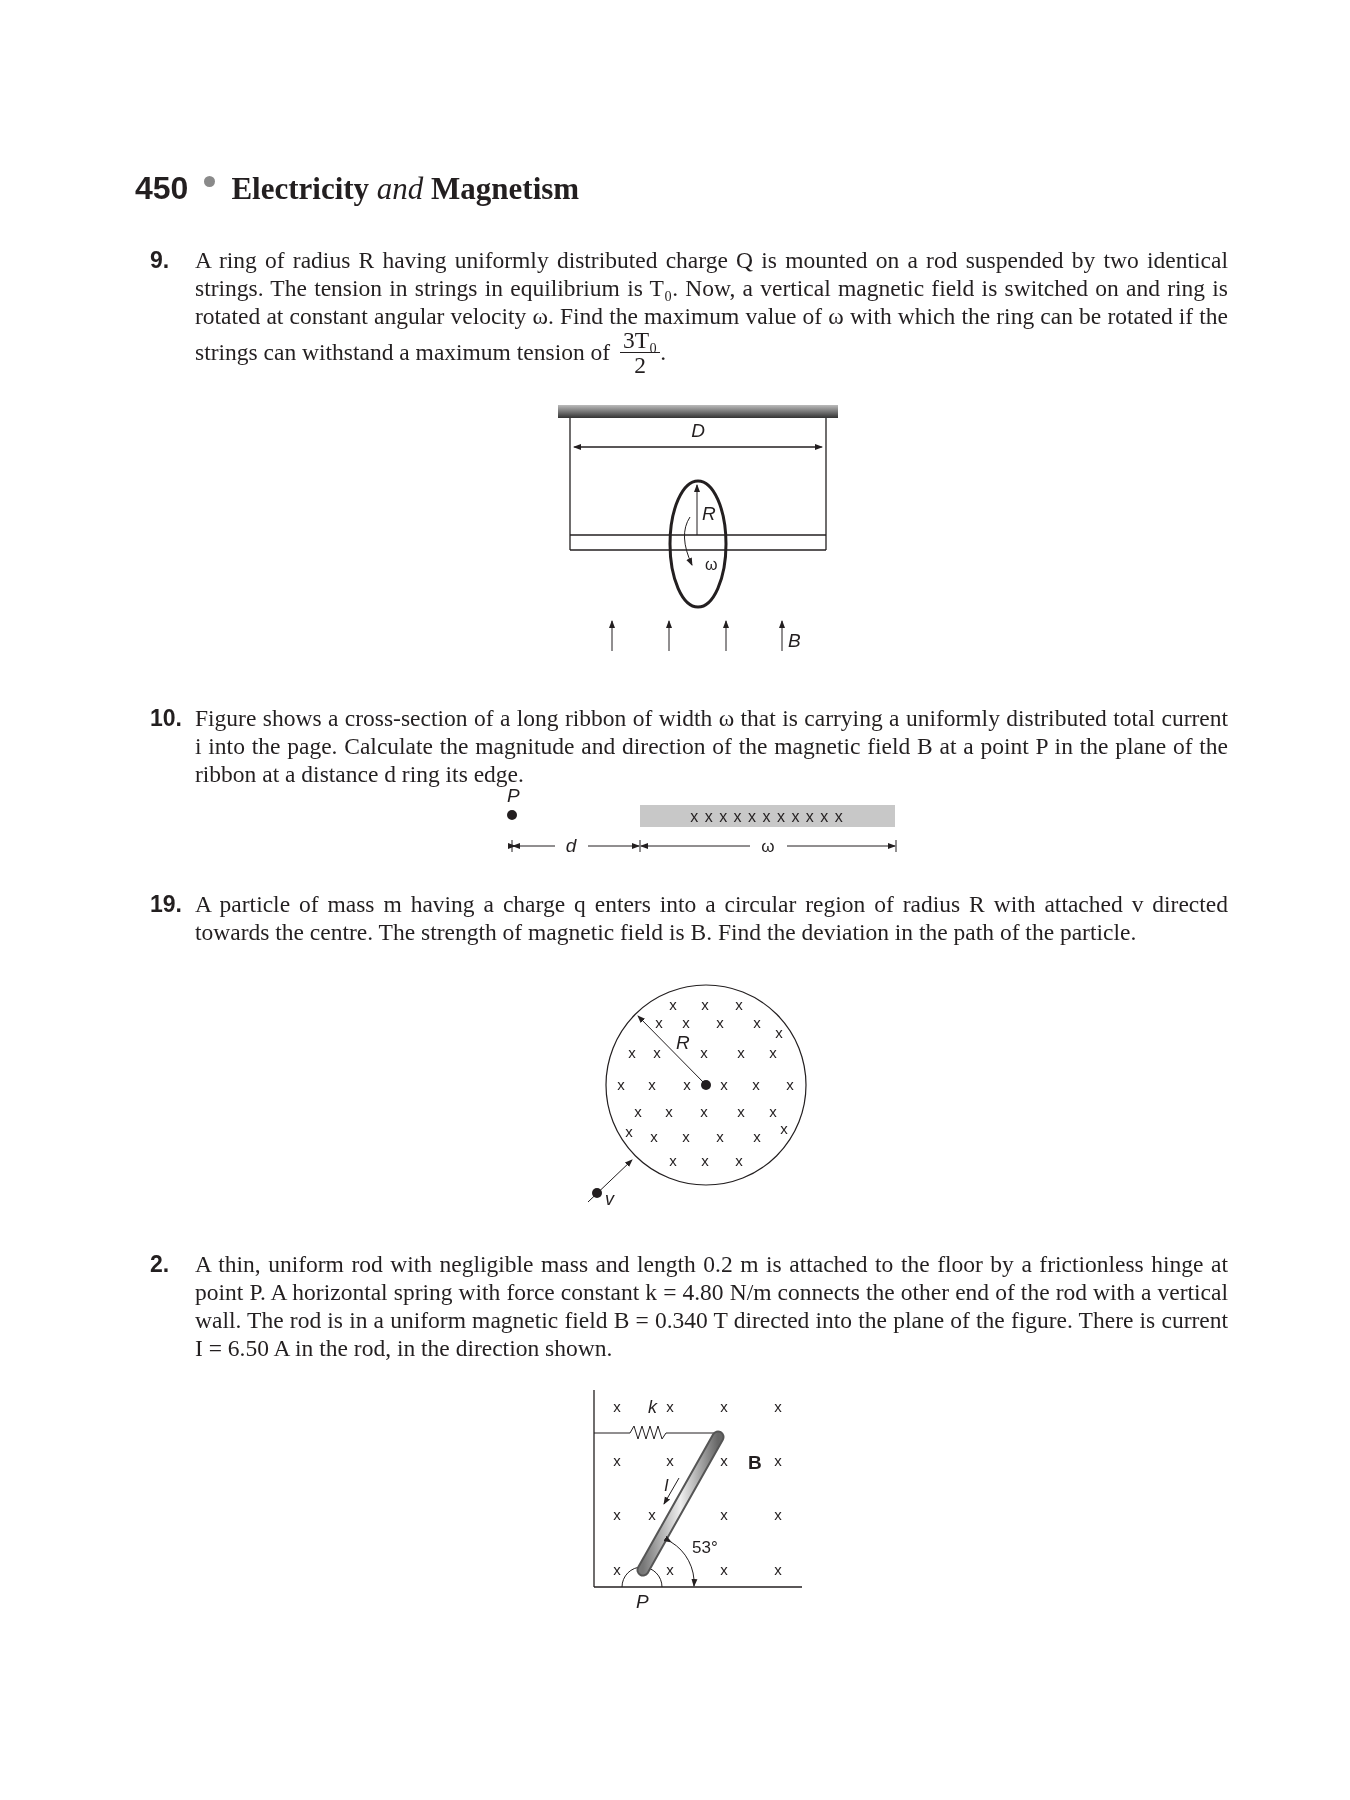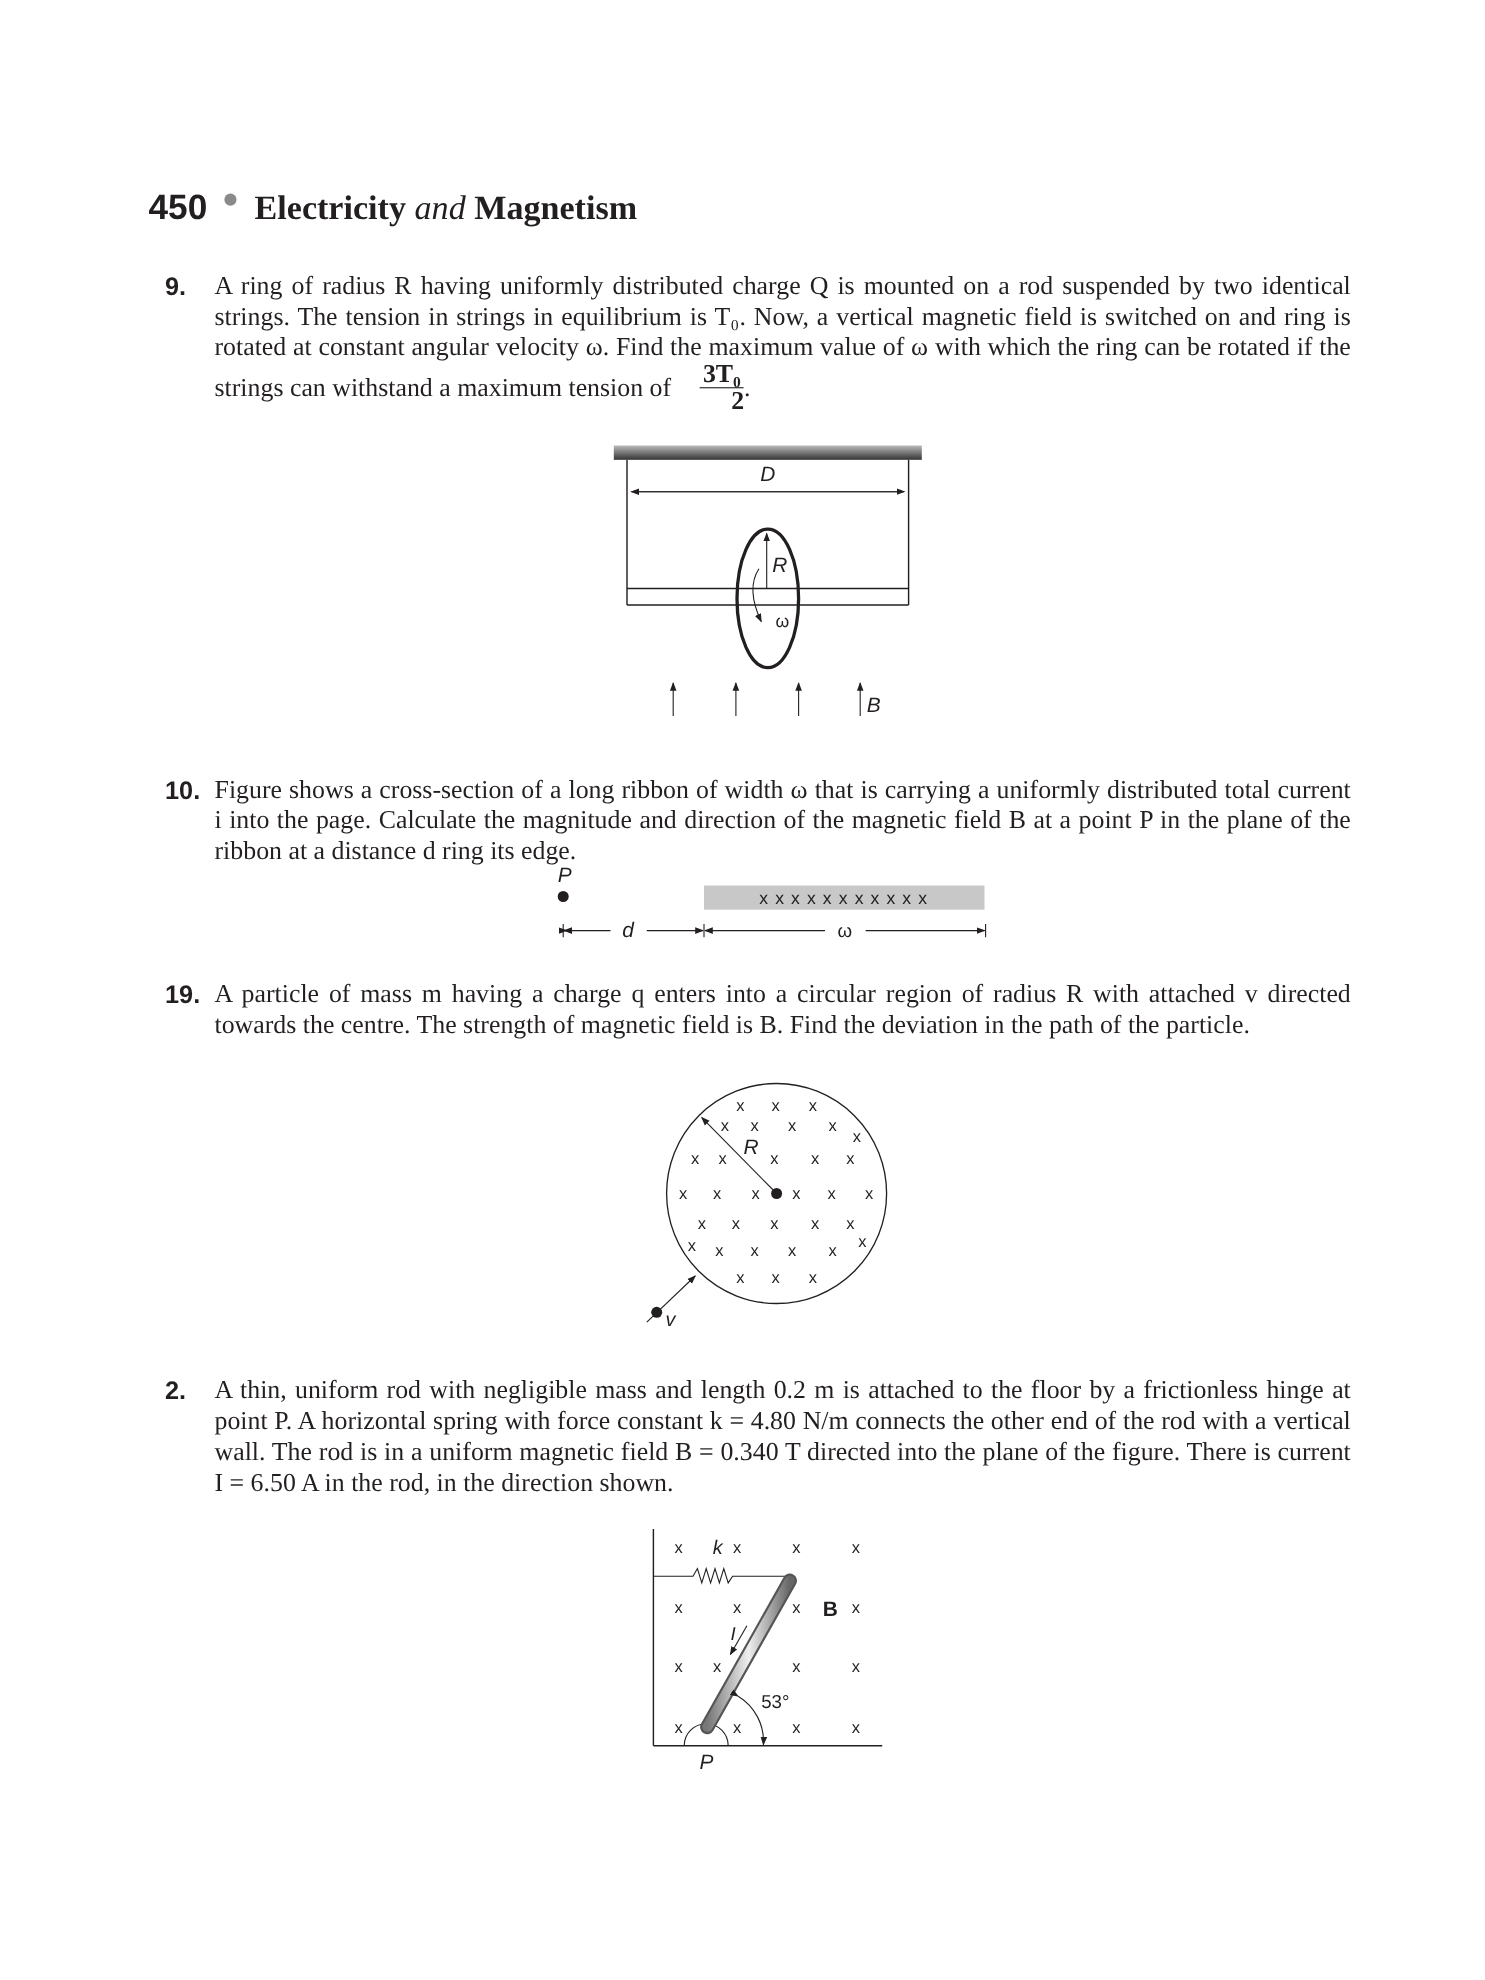--- a/index.html
+++ b/index.html
@@ -5,21 +5,21 @@
   html, body { margin:0; padding:0; background:#ffffff; }
   body { width:1350px; height:1800px; position:relative; overflow:hidden; color:#231f20; font-family:"DejaVu Serif", serif; }
   .header { position:absolute; left:135px; top:156px; display:flex; align-items:center;margin-top:14px; }
   .page-num { font-family:"Liberation Sans", sans-serif; font-weight:bold; font-size:32px; letter-spacing:0px; }
   .bullet { display:inline-block; width:11px; height:11px; border-radius:50%; background:#8a8a8a; margin:0 16px 0 16px; position:relative; top:-7px; }
   .section-title { font-family:"Liberation Serif", serif; font-weight:bold; font-size:31px; }
   .section-title i { font-weight:normal; font-style:italic; }
   .q { position:absolute; left:150px; width:1078px; font-family:"Liberation Serif", serif; font-size:23.5px; line-height:28px; text-align:justify; }
   .q .num { position:absolute; left:0; top:0; font-family:"Liberation Sans", sans-serif; font-weight:bold; font-size:23px; }
   .q .text { margin-left:45px; }
-  .frac { display:inline-block; vertical-align:middle; text-align:right; margin-left:20px; line-height:24px; position:relative; top:-2px;font-weight:bold; }
+  .frac { display:inline-block; vertical-align:middle; text-align:center; margin-left:4px; line-height:24px; position:relative; top:-2px; }
   .frac .n { display:block; border-bottom:1px solid #231f20; padding:0 3px; }
   .frac .d { display:block; }
   svg text { font-family:"Liberation Sans", sans-serif; fill:#231f20; }
   .fig { position:absolute; }
 </style>
 </head>
 <body>
 
 <div class="header">
   <span class="page-num">450</span>

